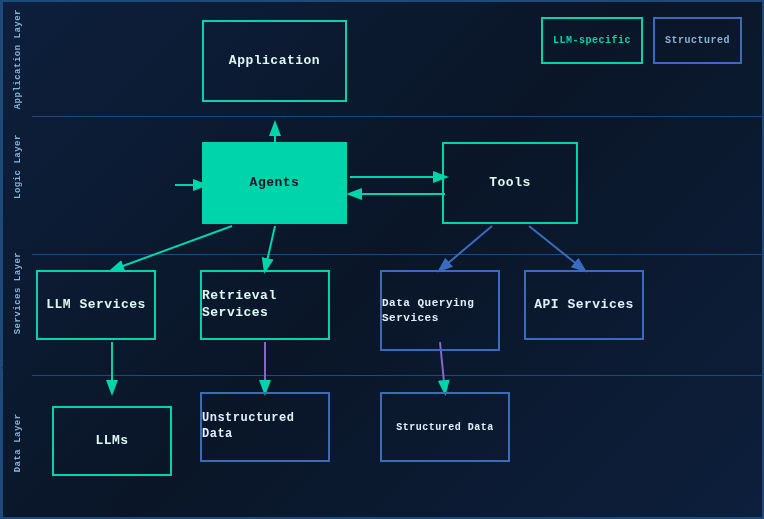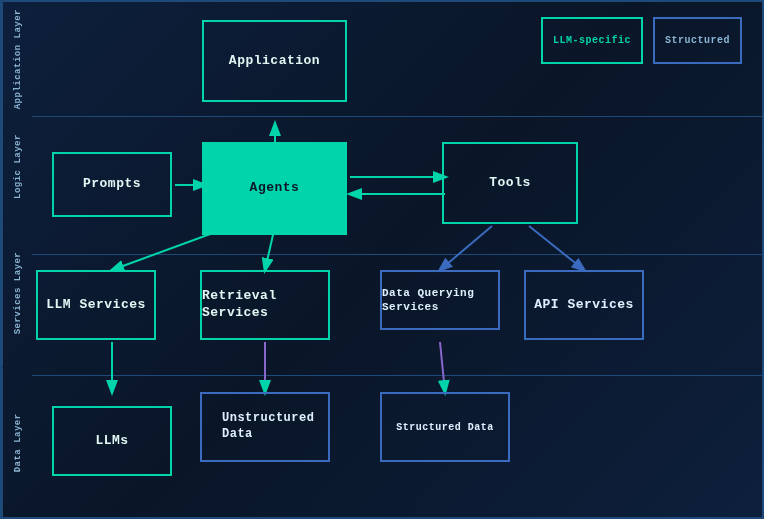--- a/index.html
+++ b/index.html
@@ -133,21 +133,21 @@
       top: 18px;
       width: 145px;
       height: 82px;
     }
 
     
     .box-agents {
       left: 170px;
       top: 140px;
       width: 145px;
-      height: 93px;
+      height: 82px;
     }
 
     
     .box-prompts {
       left: 20px;
       top: 150px;
       width: 120px;
       height: 65px;
     }
 
@@ -173,21 +173,21 @@
       top: 268px;
       width: 130px;
       height: 70px;
     }
 
     
     .box-data-querying {
       left: 348px;
       top: 268px;
       width: 120px;
-      height: 60px;
+      height: 81px;
     }
 
     
     .box-api {
       left: 492px;
       top: 268px;
       width: 120px;
       height: 70px;
     }
 
@@ -198,21 +198,20 @@
       width: 120px;
       height: 70px;
     }
 
     
     .box-unstructured {
       left: 168px;
       top: 390px;
       width: 130px;
       height: 70px;
-      padding-left: 20px;
     }
 
     
     .box-structured {
       left: 348px;
       top: 390px;
       width: 130px;
       height: 70px;
     }
 
@@ -289,23 +288,20 @@
     </svg>
 
     <div class="box box-teal box-application">
       <span>Application</span>
     </div>
 
     <div class="box box-teal-filled box-agents">
       <span>Agents</span>
     </div>
 
-    <div class="box box-teal box-prompts">
-      <span>Prompts</span>
-    </div>
 
     <div class="box box-teal box-tools">
       <span>Tools</span>
     </div>
 
     <div class="box box-teal box-llm-services">
       <span>LLM Services</span>
     </div>
 
     <div class="box box-teal box-retrieval">

